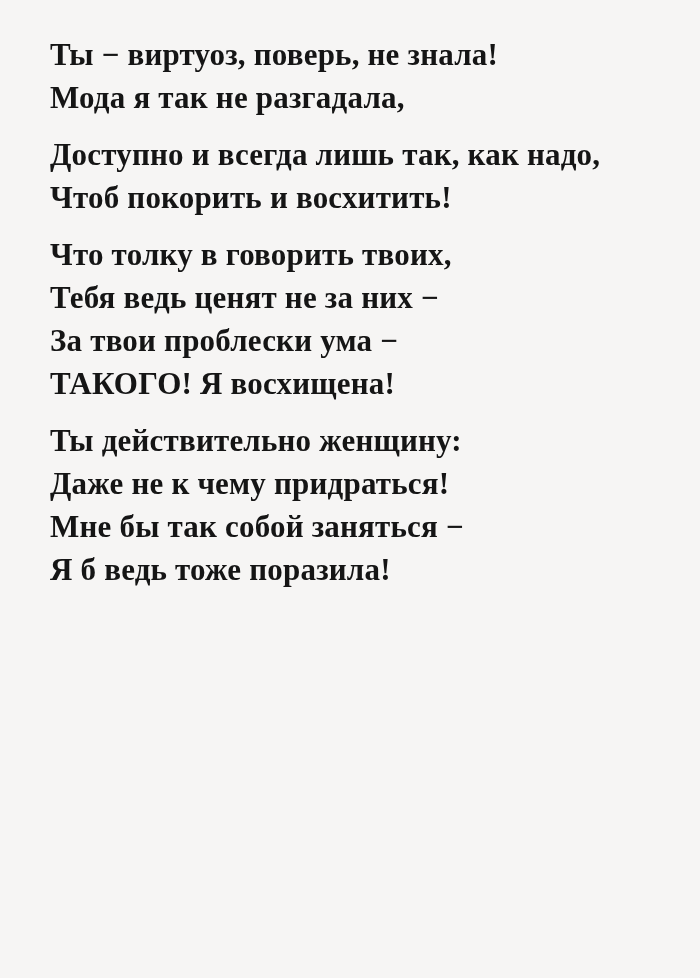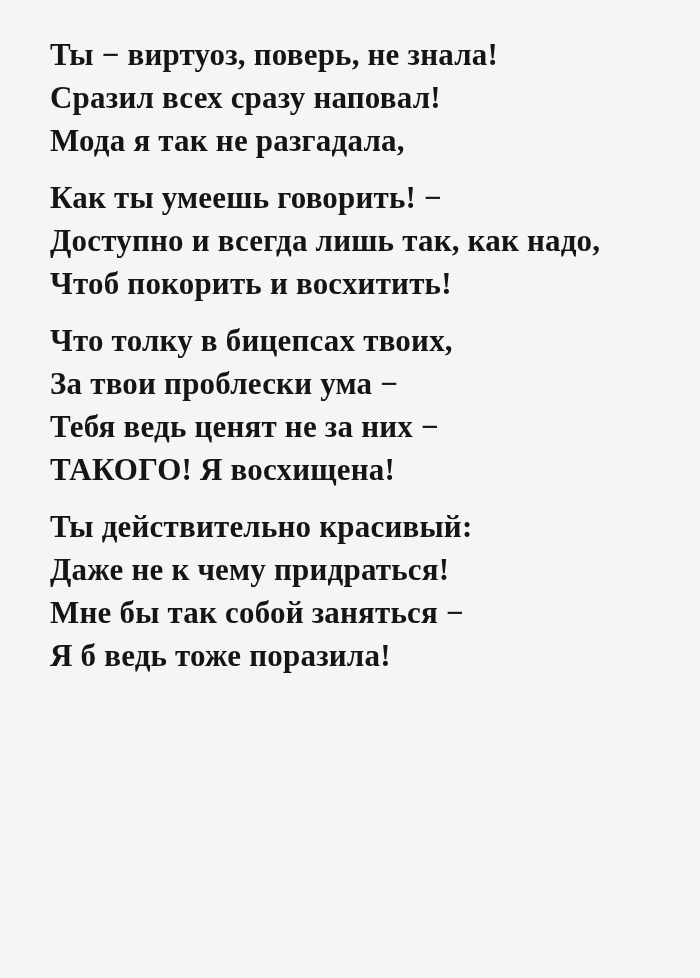--- a/index.html
+++ b/index.html
@@ -36,38 +36,36 @@
     white-space: nowrap;
   }
 </style>
 </head>
 <body>
 
 <div class="page">
 
   <div class="stanza">
     <p class="line">Ты − виртуоз, поверь, не знала!</p>
-    <p class="line">Сразил всех сразу наповал!</p>
     <p class="line">Мода я так не разгадала,</p>
   </div>
 
 
   <div class="stanza">
-    <p class="line">Как ты умеешь говорить! −</p>
     <p class="line">Доступно и всегда лишь так, как надо,</p>
     <p class="line">Чтоб покорить и восхитить!</p>
   </div>
 
   <div class="stanza">
-    <p class="line">Что толку в бицепсах твоих,</p>
+    <p class="line">Что толку в говорить твоих,</p>
+    <p class="line">Тебя ведь ценят не за них −</p>
     <p class="line">За твои проблески ума −</p>
-    <p class="line">Тебя ведь ценят не за них −</p>
     <p class="line">ТАКОГО! Я восхищена!</p>
   </div>
 
   <div class="stanza">
-    <p class="line">Ты действительно красивый:</p>
+    <p class="line">Ты действительно женщину:</p>
     <p class="line">Даже не к чему придраться!</p>
     <p class="line">Мне бы так собой заняться −</p>
     <p class="line">Я б ведь тоже поразила!</p>
   </div>
 
 </div>
 
 </body></html>

